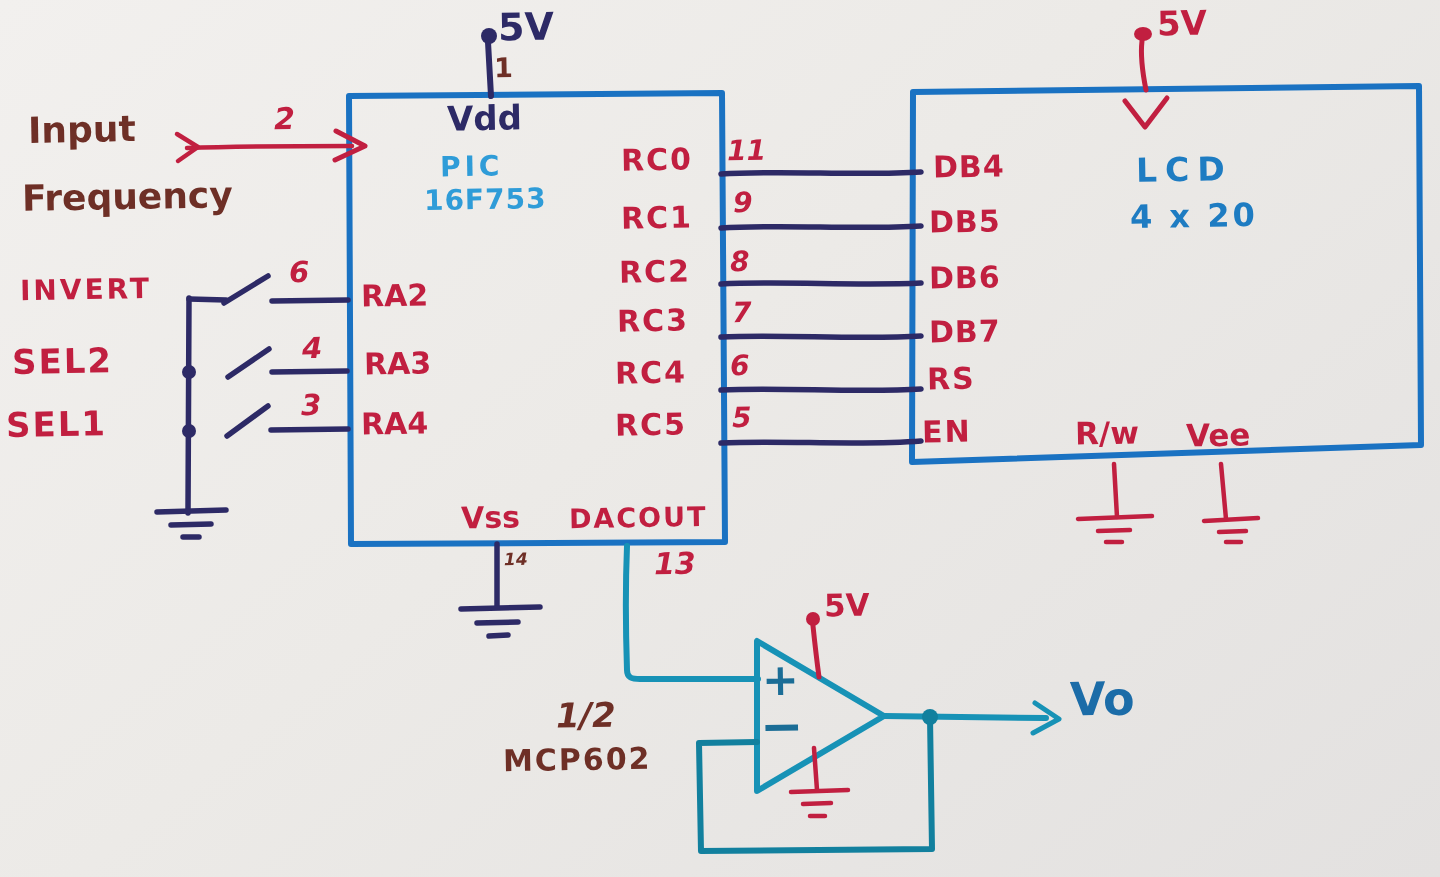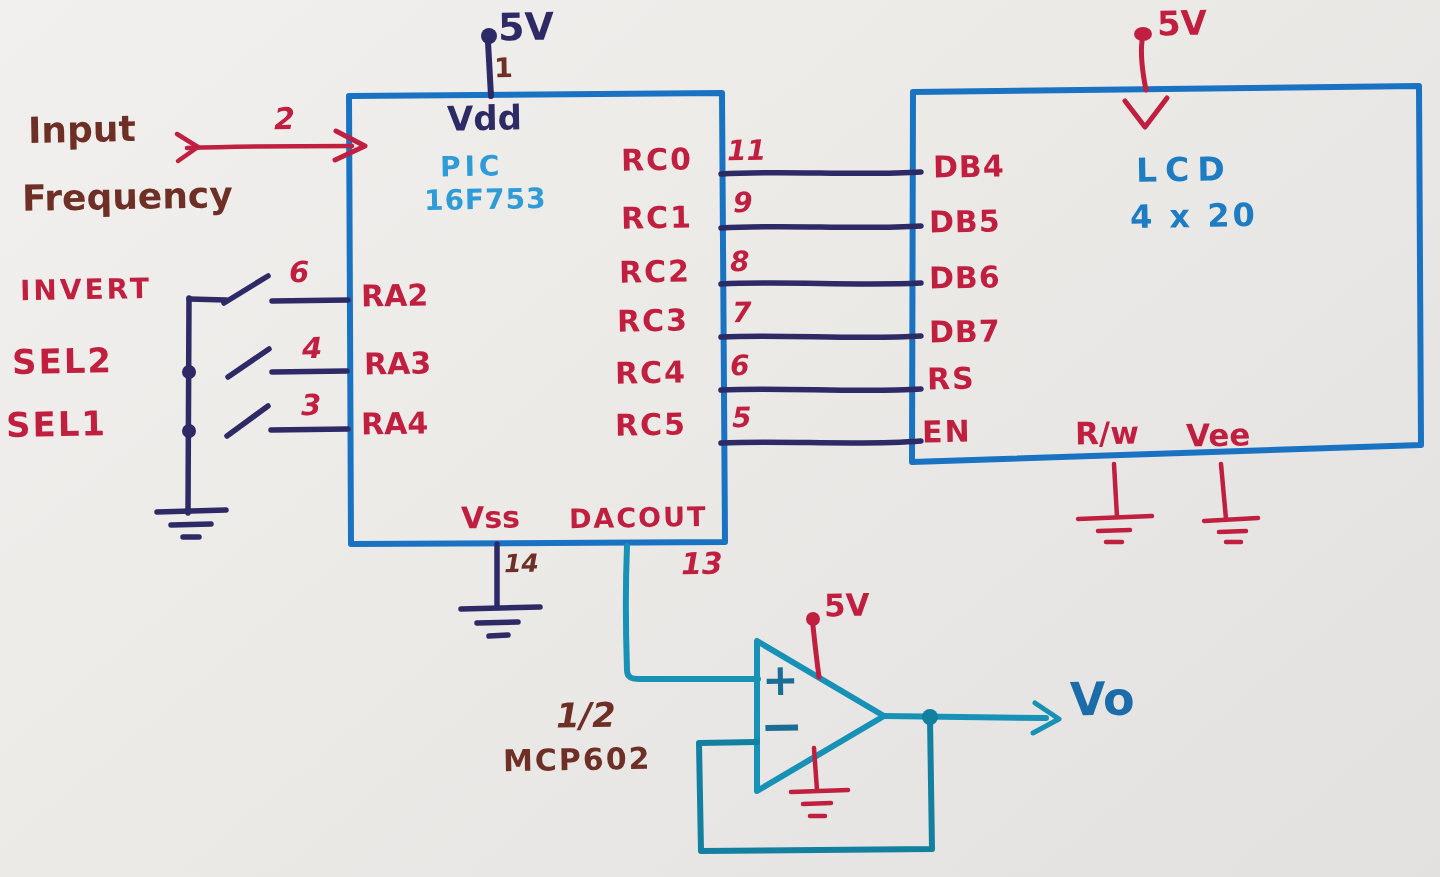--- a/index.html
+++ b/index.html
@@ -100,22 +100,22 @@
   <div class="lbl red" style="left:364px;top:349px;font-size:30px;">RA3</div>
   <div class="lbl red" style="left:361px;top:409px;font-size:30px;">RA4</div>
 
   <div class="lbl navy" style="left:498px;top:8px;font-size:38px;font-weight:700;">5V</div>
   <div class="lbl maroon" style="left:494px;top:54px;font-size:27px;">1</div>
   <div class="lbl navy" style="left:447px;top:101px;font-size:34px;font-weight:700;">Vdd</div>
   <div class="lbl picblue" style="left:440px;top:153px;font-size:28px;letter-spacing:4px;">PIC</div>
   <div class="lbl picblue" style="left:424px;top:186px;font-size:28px;letter-spacing:1px;">16F753</div>
   <div class="lbl red" style="left:461px;top:503px;font-size:30px;">Vss</div>
   <div class="lbl red" style="left:569px;top:504px;font-size:27px;letter-spacing:2px;">DACOUT</div>
-  <div class="lbl maroon pin" style="left:504px;top:551px;font-size:25px;">14</div>
-  <div class="lbl red pin" style="left:654px;top:549px;font-size:30px;margin-left:27px;">13</div>
+  <div class="lbl maroon pin" style="left:504px;top:551px;font-size:17px;">14</div>
+  <div class="lbl red pin" style="left:654px;top:549px;font-size:30px;">13</div>
 
   <div class="lbl red" style="left:621px;top:145px;font-size:30px;letter-spacing:2px;">RC0</div>
   <div class="lbl red" style="left:621px;top:203px;font-size:30px;letter-spacing:2px;">RC1</div>
   <div class="lbl red" style="left:619px;top:257px;font-size:30px;letter-spacing:2px;">RC2</div>
   <div class="lbl red" style="left:617px;top:306px;font-size:30px;letter-spacing:2px;">RC3</div>
   <div class="lbl red" style="left:615px;top:358px;font-size:30px;letter-spacing:2px;">RC4</div>
   <div class="lbl red" style="left:615px;top:410px;font-size:30px;letter-spacing:2px;">RC5</div>
 
   <div class="lbl red pin" style="left:727px;top:137px;font-size:28px;">11</div>
   <div class="lbl red pin" style="left:733px;top:189px;font-size:28px;">9</div>

